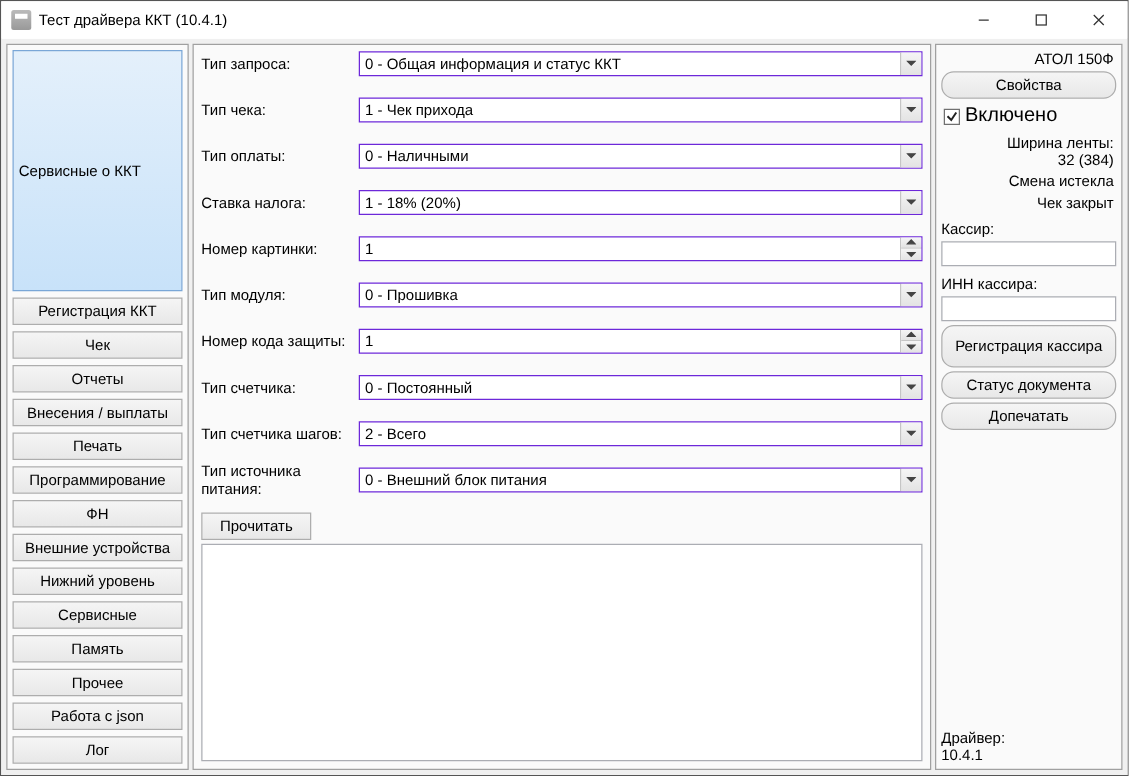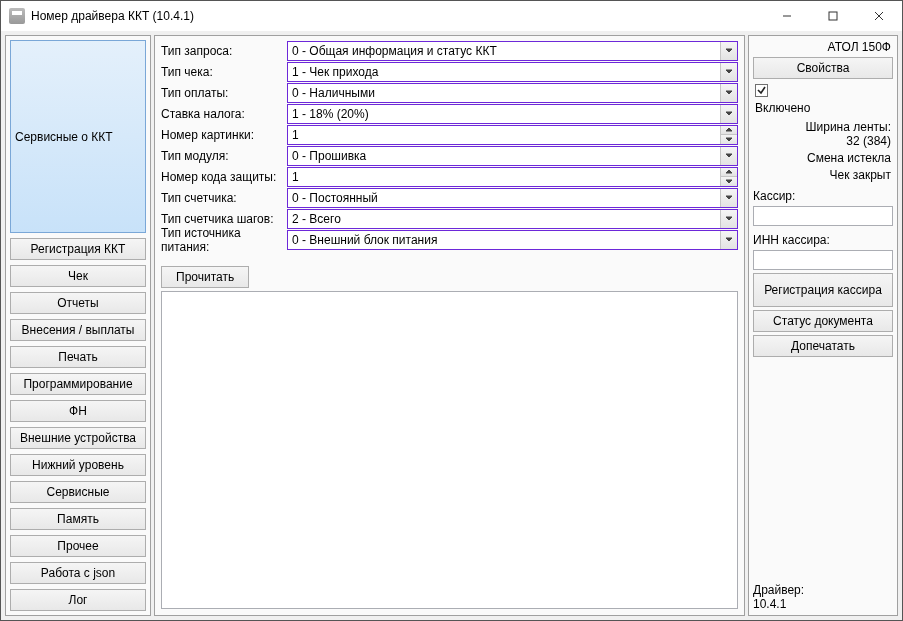--- a/index.html
+++ b/index.html
@@ -11,56 +11,56 @@
   .ic-printer::after { content:""; position:absolute; top:3px; left:3px; right:3px; height:4px; background:#fff; }
   .titlebar .title { flex: 1; font-size: 12px; padding-top:1px; }
   .titlebar .ctl-group { display: flex; height: 100%; }
   .titlebar .ctl { width: 46px; height: 30px; display: flex; align-items: center; justify-content: center; font-size: 11px; color:#333; }
   .ctl svg { stroke:#333; stroke-width:1; fill:none; }
   .body { flex: 1; display: flex; padding: 4px 4px 4px 4px; gap: 3px; background:#f0f0f0; }
   .left-pane { width: 146px; border: 1px solid #a0a0a0; background: #fafafa; padding: 4px 4px; display: flex; flex-direction: column; gap: 5px; }
   .nav-btn { height: 22px; border: 1px solid #adadad; background: linear-gradient(#f5f5f5,#e8e8e8); display:flex; align-items:center; justify-content:center; font-size:12px; cursor:default; }
   .nav-btn.sel { background: linear-gradient(#e4f0fb,#c8e2f9); border-color:#7aa7d7; }
   .center-pane { flex: 1; border: 1px solid #a0a0a0; background:#fafafa; padding: 4px 6px 6px 6px; display:flex; flex-direction:column; position:relative; }
-  .form-rows { display:flex; flex-direction:column; gap:0; }
+  .form-rows { display:flex; flex-direction:column; gap:16px; }
   .row { display:flex; align-items:center; height:21px; }
   .row label { width: 126px; font-size:12px; }
   .sel, .spin, .inp { flex:1; height:20px; border:1px solid #6d28d9; background:#fff; display:flex; align-items:center; }
   .sel { justify-content: space-between; padding: 0 0 0 4px; }
   .sel .val { font-size:12px; }
   .sel .drop { width:17px; height:18px; background:linear-gradient(#f5f5f5,#e3e3e3); border-left:1px solid #c5c5c5; display:flex; align-items:center; justify-content:center; }
   .sel .drop svg { stroke:#444; fill:#444; }
   .spin { padding:0 0 0 4px; position:relative; }
   .spin .val { font-size:12px; }
   .spin .arrows { position:absolute; right:0; top:0; bottom:0; width:17px; border-left:1px solid #c5c5c5; display:flex; flex-direction:column; }
   .spin .arrows div { flex:1; background:linear-gradient(#f5f5f5,#e3e3e3); display:flex; align-items:center; justify-content:center; }
   .spin .arrows div:first-child { border-bottom:1px solid #c5c5c5; }
   .spin .arrows svg { stroke:#444; fill:#444; }
   .btn-row { display:flex; justify-content:flex-start; margin-top:16px; margin-bottom:3px; }
   .wbtn { height:22px; border:1px solid #adadad; background:linear-gradient(#f5f5f5,#e8e8e8); padding:0 14px; display:flex; align-items:center; justify-content:center; font-size:12px; }
   .output { flex:1; border:1px solid #abadb3; background:#fff; }
   .right-pane { width:150px; border:1px solid #a0a0a0; background:#fafafa; padding:4px 4px; display:flex; flex-direction:column; gap:3px; position:relative; }
   .right-pane .device { text-align:right; font-size:12px; padding-right:2px; }
-  .wbtn.full { width:100%; }
-  .chk-row { display:flex; align-items:flex-start; gap:4px; font-size:12px; padding:2px 2px;flex-direction:column; }
+  .wbtn.full { width:100%;border-radius:10px; }
+  .chk-row { display:flex; align-items:center; gap:4px; font-size:16px; padding:2px 2px; }
   .chk { width:13px; height:13px; border:1px solid #707070; background:#fff; display:flex; align-items:center; justify-content:center; }
   .chk svg { stroke:#222; stroke-width:1.6; fill:none; }
   .info-blk { text-align:right; font-size:12px; line-height:14px; padding-right:2px; }
   .field-label { font-size:12px; padding-top:4px; }
   .tinput { height:20px; border:1px solid #abadb3; background:#fff; }
   .spacer { flex:1; }
   .driver { font-size:12px; }
 </style>
 </head>
 <body>
 
 <div class="window">
   <div class="titlebar">
     <span class="icon ic-printer"></span>
-    <span class="title">Номер драйвера ККТ (10.4.1)</span>
+    <span class="title">Тест драйвера ККТ (10.4.1)</span>
     <div class="ctl-group">
       <div class="ctl">
         <svg width="10" height="10">
             <path d="M1 5 H9"></path>
           </svg>
       </div>
       <div class="ctl">
         <svg width="10" height="10">
             <rect x="1" y="1" width="8" height="8"></rect>
           </svg>

